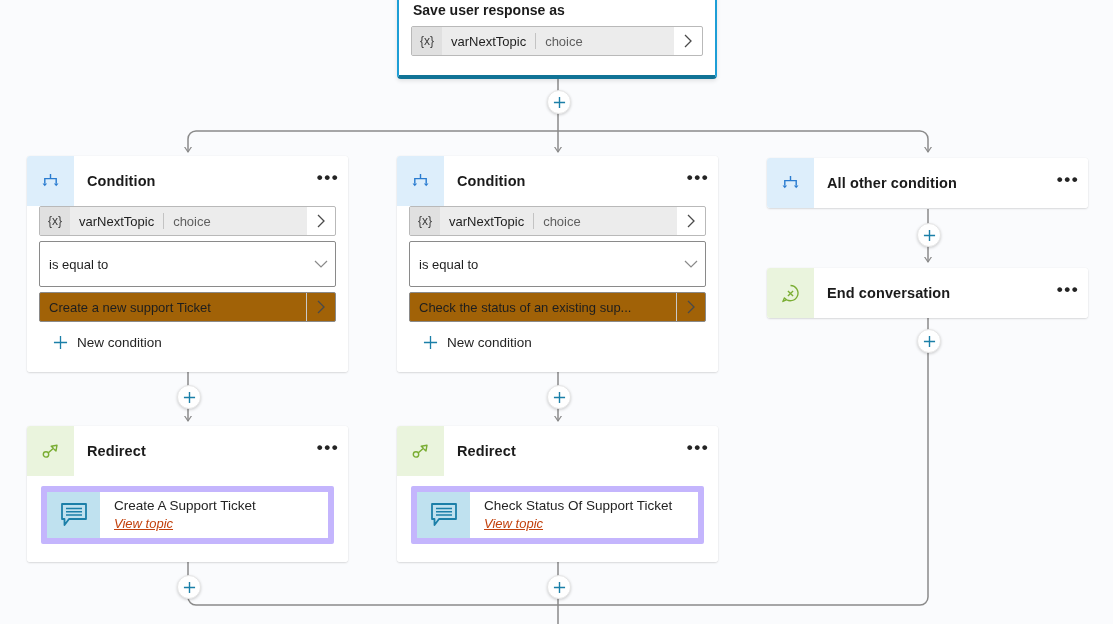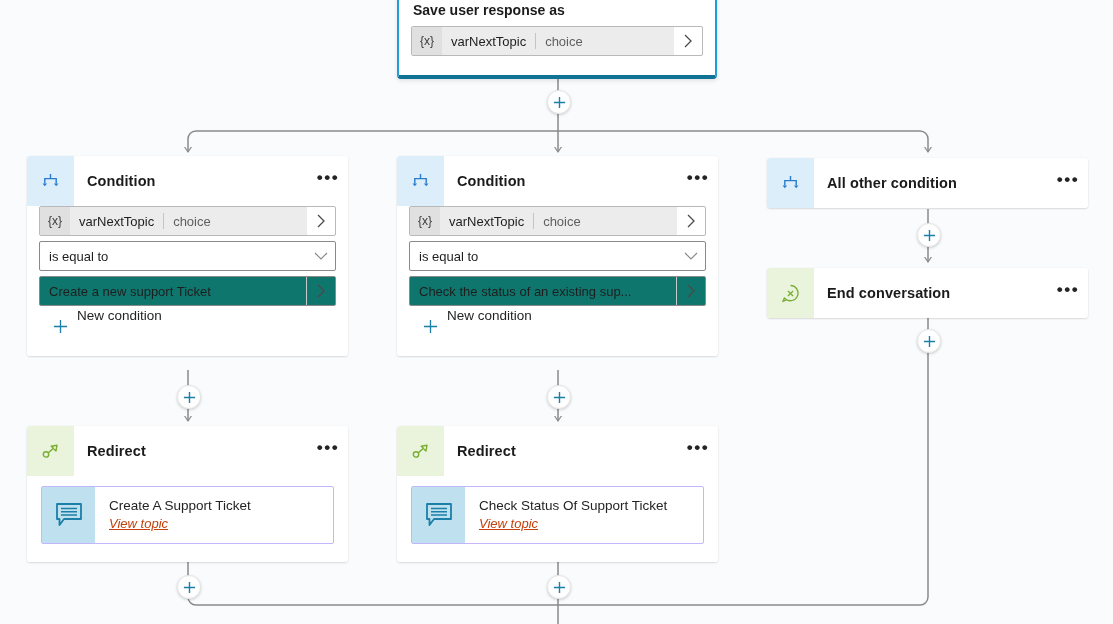--- a/index.html
+++ b/index.html
@@ -55,45 +55,45 @@
     background:#e0e0e0;line-height:28px;height:28px;
   }
   .vname{font-size:13px;color:#1e1e1e;padding:0 9px;white-space:nowrap;}
   .vsep{width:1px;height:16px;background:#c3c3c3;}
   .vtype{font-size:13px;color:#5f5f5f;padding:0 9px;white-space:nowrap;}
   .chev{
     width:28px;flex:0 0 28px;display:flex;align-items:center;justify-content:center;
     color:#4a4a4a;
   }
   .op-row{
-    display:flex;align-items:center;height:30px;
+    display:flex;align-items:center;height:46px;
     border:1px solid #8a8a8a;border-radius:2px;background:#fff;
     box-sizing:border-box;margin-bottom:5px;
   }
   .op-text{flex:1;font-size:13px;color:#1e1e1e;padding-left:9px;white-space:nowrap;}
   .val-row{
     display:flex;align-items:center;height:30px;
-    border:1px solid #8a8a8a;border-radius:2px;background:#0f766e;
+    border:1px solid #8a8a8a;border-radius:2px;background:#a16207;
     box-sizing:border-box;
   }
   .val-text{
     flex:1;font-size:13px;color:#1e1e1e;padding-left:9px;white-space:nowrap;
     overflow:hidden;text-overflow:ellipsis;
   }
   .val-div{width:1px;height:28px;background:#c9c9c9;}
 
   .newcond{
-    display:flex;height:36px;margin-top:2px;padding-left:8px;
+    display:flex;align-items:center;height:36px;margin-top:2px;padding-left:8px;
   }
   .newcond .plus-g{width:26px;display:flex;align-items:center;justify-content:center;}
   .newcond .lbl{font-size:13.5px;color:#242424;padding-left:4px;}
 
   
   .topic-tile{
-    display:flex;align-items:stretch;border:1px solid #c4b5fd;border-radius:2px;
+    display:flex;align-items:stretch;border:6px solid #c4b5fd;border-radius:2px;
     background:#fff;height:58px;box-sizing:border-box;
   }
   .topic-ico{
     width:53px;flex:0 0 53px;background:#bfe1ef;display:flex;align-items:center;justify-content:center;
   }
   .topic-txt{display:flex;flex-direction:column;justify-content:center;padding-left:14px;}
   .topic-name{font-size:13.5px;color:#242424;line-height:18px;white-space:nowrap;}
   .topic-link{
     font-size:13px;color:#c2410c;text-decoration:underline;line-height:18px;width:fit-content;font-style:italic;
   }

